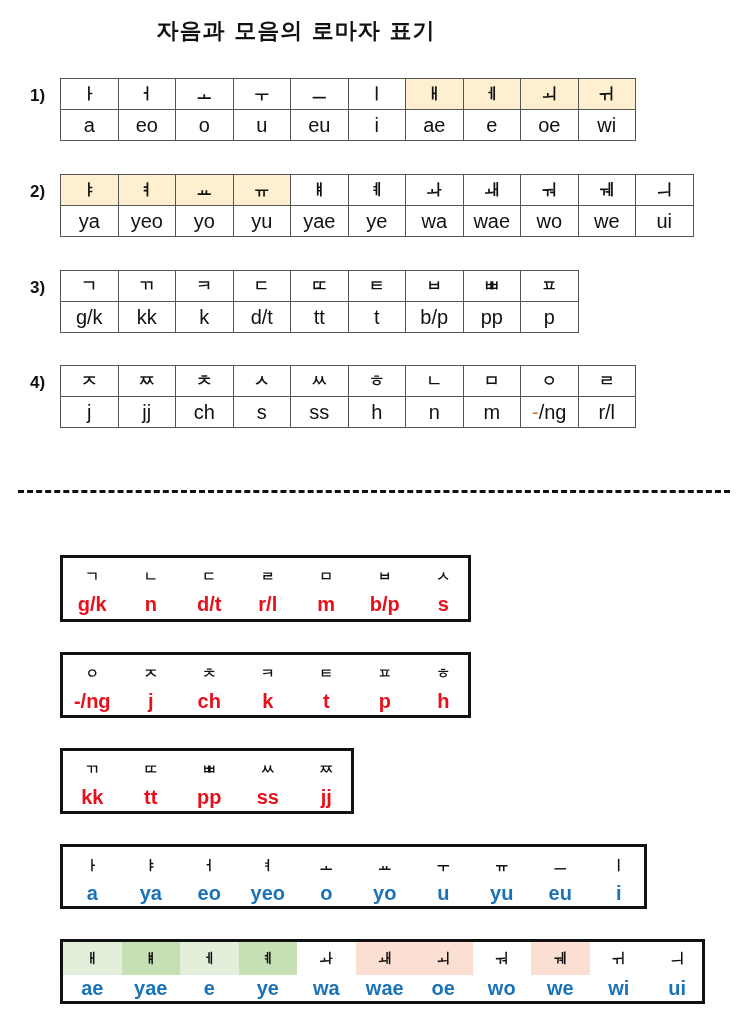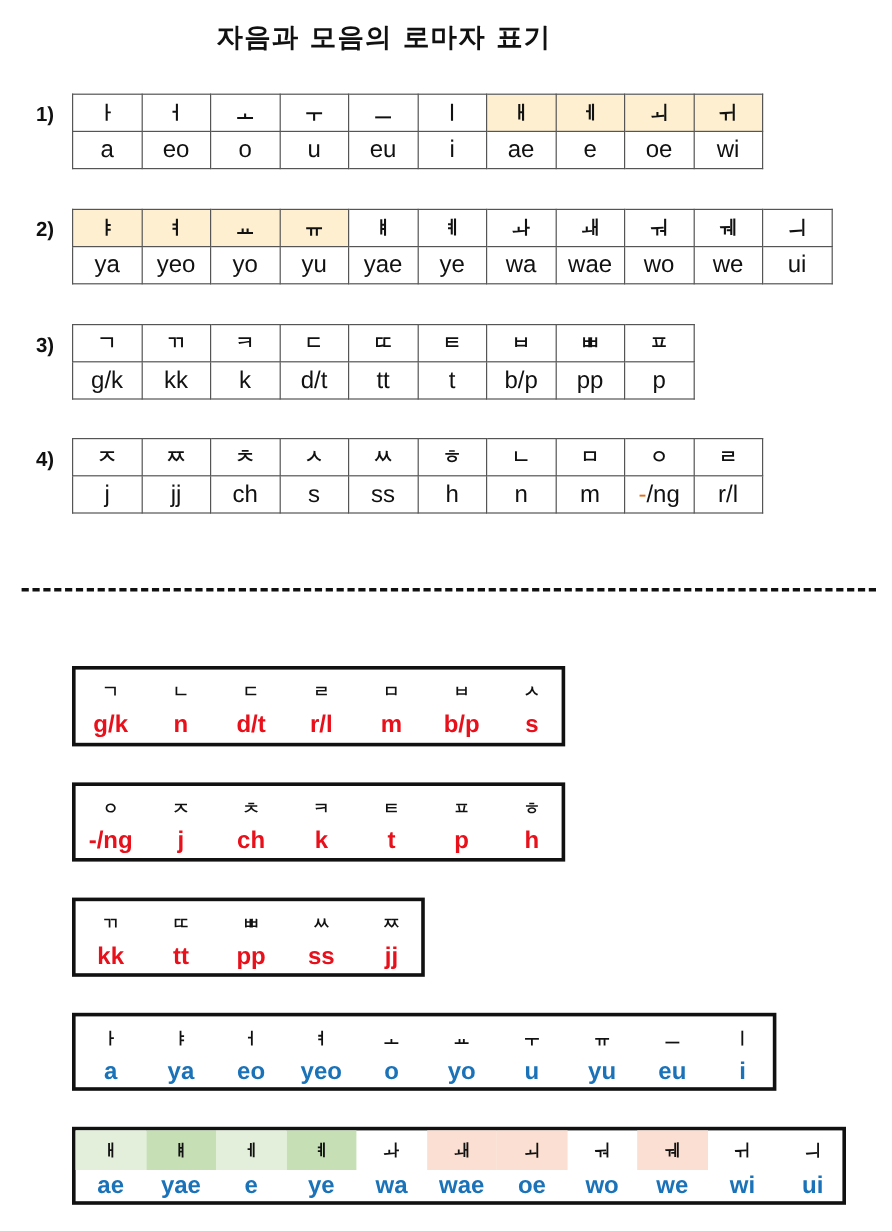--- a/index.html
+++ b/index.html
@@ -3,21 +3,21 @@
 <meta charset="utf-8">
 <style>
   html, body { margin:0; padding:0; background:#ffffff; }
   body {
     width:743px; height:1026px; position:relative; overflow:hidden;
     font-family: "DejaVu Sans", "Liberation Sans", sans-serif;
     color:#111;
   }
   .title {
     position:absolute; left:0; width:592px; top:16px; text-align:center;
-    font-size:22px; font-weight:bold; letter-spacing:1px; color:#111;margin-left:24px;
+    font-size:22px; font-weight:bold; letter-spacing:1px; color:#111;
   }
   .row-label {
     position:absolute; left:30px; font-size:17px; font-weight:bold; color:#111;
     font-family: "Liberation Sans", sans-serif;
   }
   table.grid {
     position:absolute; left:60px; border-collapse:collapse;
     font-family: "Liberation Sans", sans-serif;
   }
   table.grid td {

